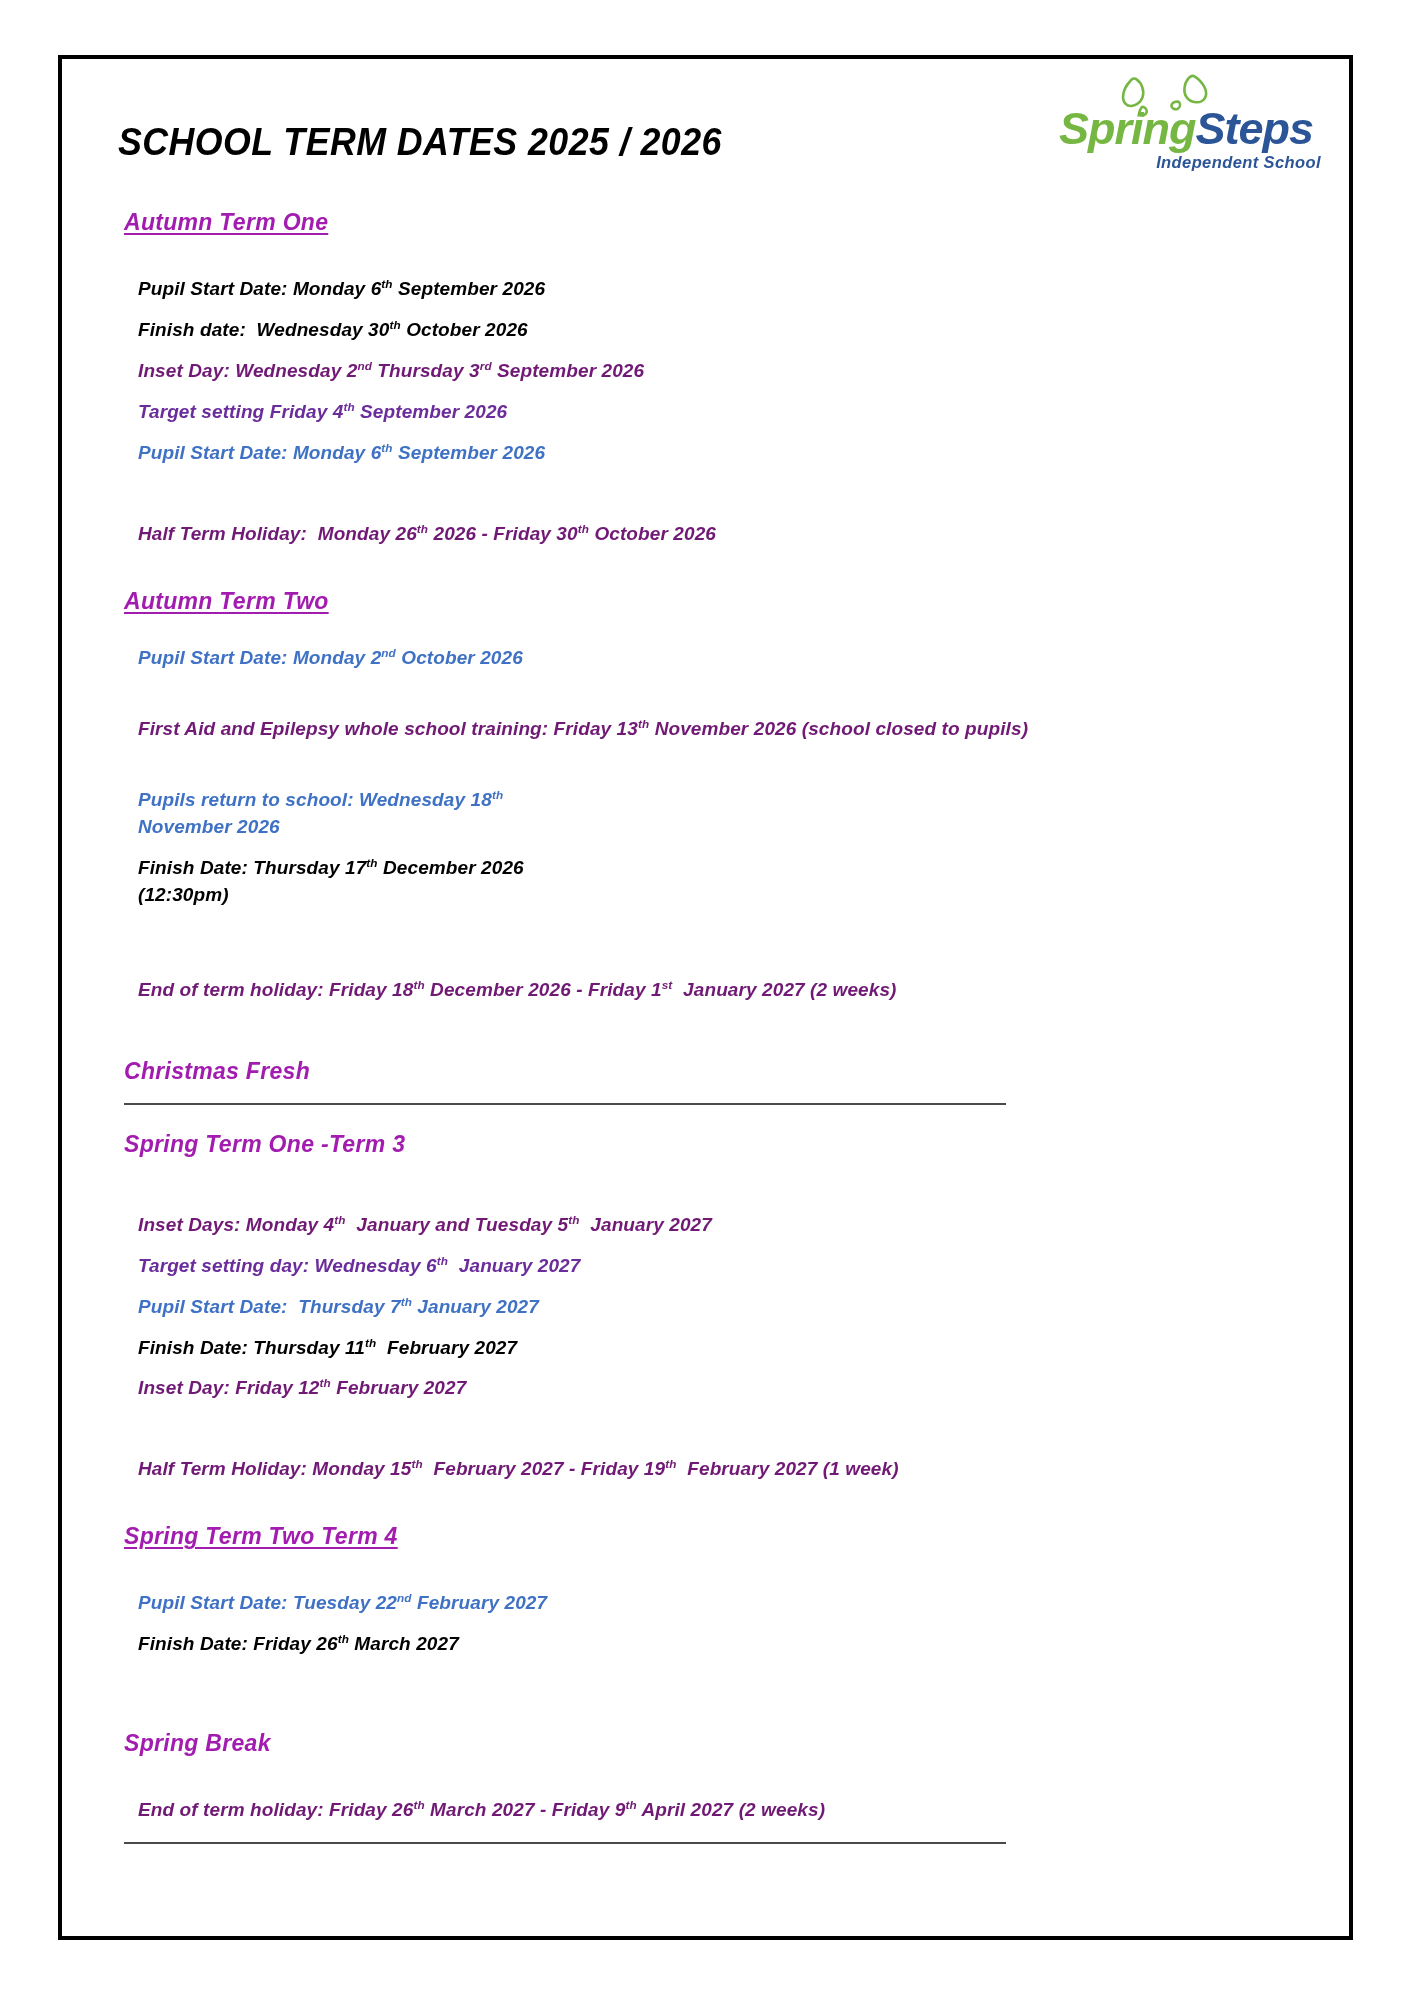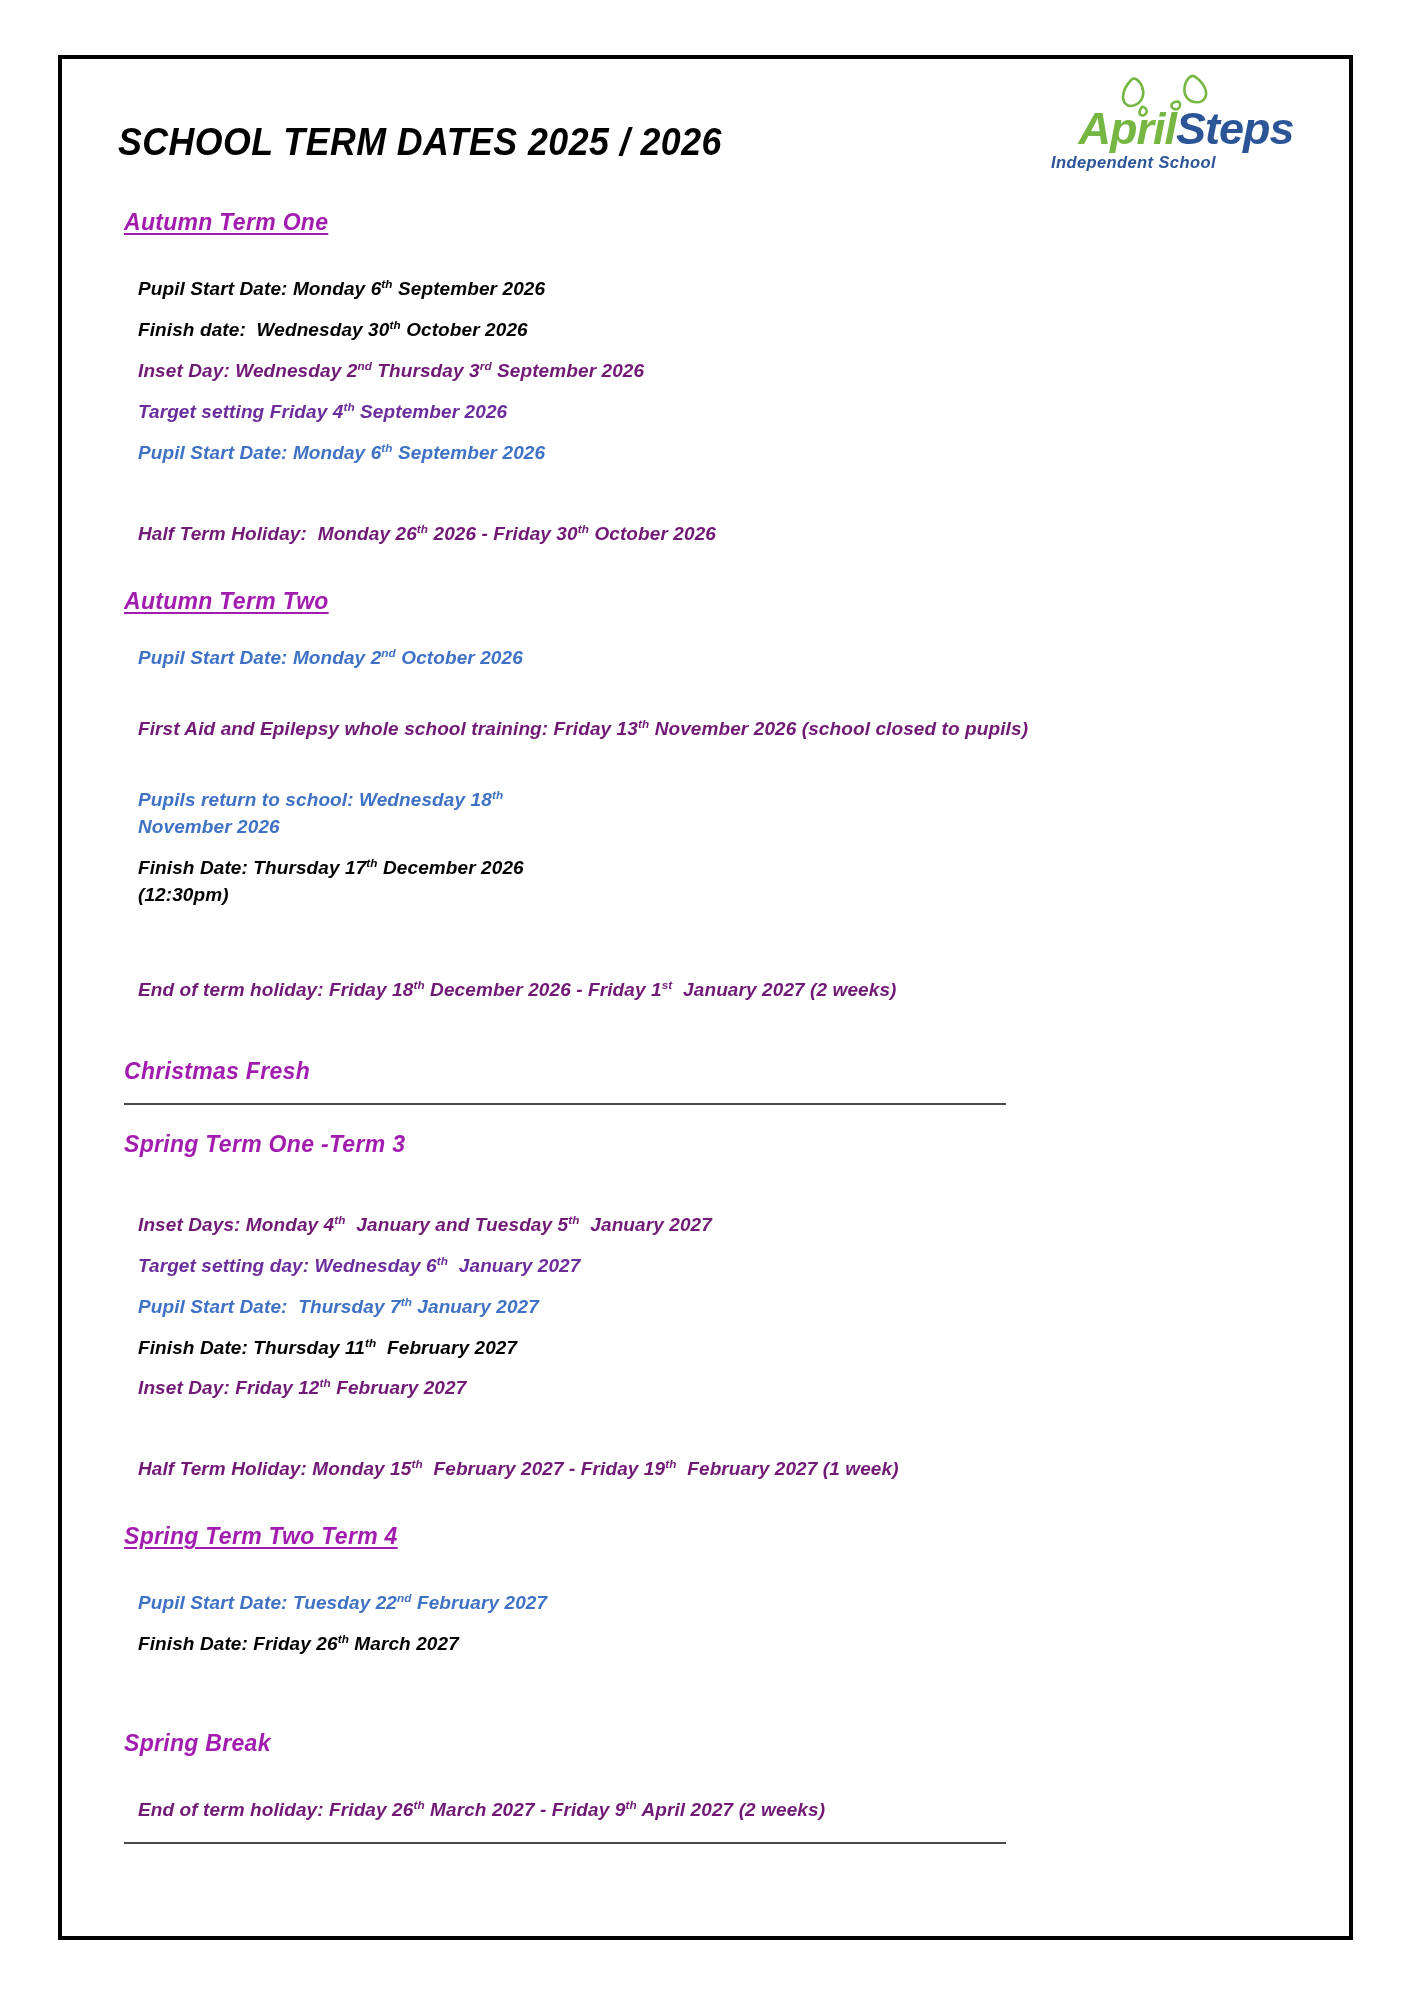--- a/index.html
+++ b/index.html
@@ -84,21 +84,21 @@
     font-family: "Liberation Sans Narrow", "Liberation Sans", sans-serif;
     white-space: nowrap;
   }
   .logo-fresh { color: #76b743; }
   .logo-steps { color: #2b5597; }
   .logo-sub {
     position: absolute;
     left: 0;
     top: 84px;
     width: 270px;
-    text-align: left;
+    text-align: right;
     font-size: 16.5px;
     font-weight: bold;
     letter-spacing: 0.4px;
     color: #2b5597;
     font-family: "Liberation Sans Narrow", "Liberation Sans", sans-serif;
     white-space: nowrap;
   }
 
   
   .body-area {
@@ -167,21 +167,21 @@
         <div class="logo-foot-wrap">
           <svg viewBox="0 0 130 48" width="130" height="48" aria-hidden="true">
             <g fill="none" stroke="#76b743" stroke-width="2.6" stroke-linejoin="round">
               <path d="M20 12 C11 17 6 26 9 32 C12 38 22 37 27 31 C31 26 31 17 27 12 C25 9.5 22.5 10 20 12 Z" transform="rotate(-18 20 22)"></path>
               <path d="M30 38 C27 40 25 43 26.5 45 C28 47 31.5 46.5 33 44.5 C34 42.8 33.6 40 32 38.6 C31.4 38 30.7 37.8 30 38 Z" transform="rotate(-18 30 42)"></path>
               <path d="M78 8 C88 11 96 19 94 26 C92 33 82 35 76 30 C71 26 70 17 73 11 C74.5 8.5 76 7.4 78 8 Z" transform="rotate(16 82 20)"></path>
               <path d="M64 32 C60.5 33 58 35.6 58.8 38 C59.8 40.6 63.4 41 65.5 39.4 C67.2 38 67.4 35.2 66.2 33.4 C65.7 32.6 65 32 64 32 Z" transform="rotate(16 63 36)"></path>
             </g>
           </svg>
         </div>
-        <div class="logo-word"><span class="logo-fresh">April</span><span class="logo-steps">Steps</span></div>
+        <div class="logo-word"><span class="logo-fresh">Spring</span><span class="logo-steps">Steps</span></div>
         <div class="logo-sub">Independent School</div>
       </div>
 
     </div>
 
     <div class="body-area">
 
       <div class="blk">
         <div class="heading">Autumn Term One</div>
         <div class="spacer-md"></div>

